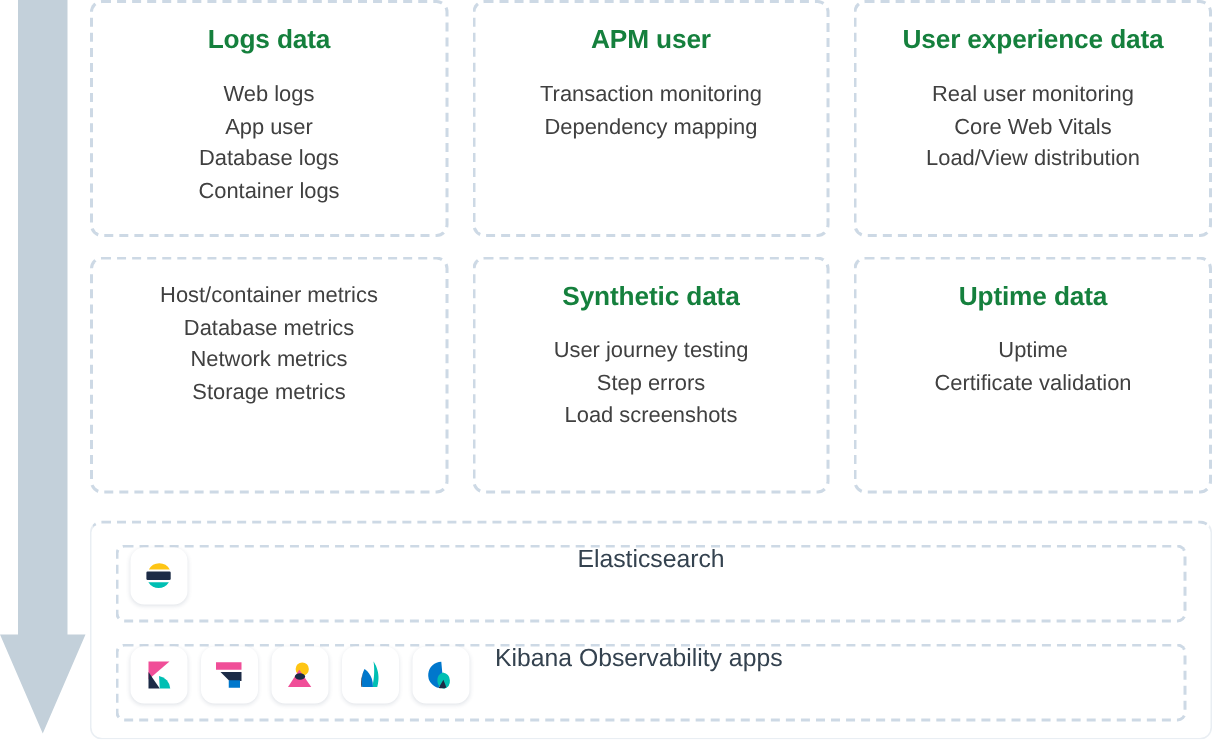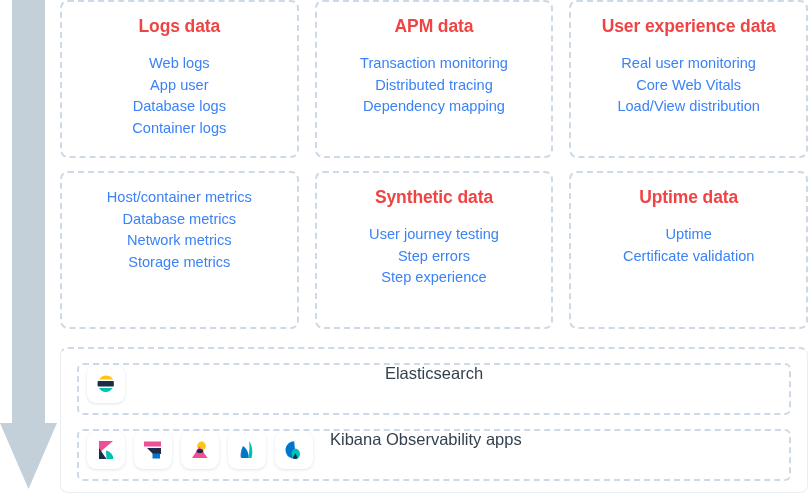--- a/index.html
+++ b/index.html
@@ -49,32 +49,32 @@
     border-radius: 8px;
     height: 158px;
     box-sizing: border-box;
     padding: 14px 10px 10px 10px;
     text-align: center;
     overflow: hidden;
   }
   .card-title {
     font-size: 17.5px;
     font-weight: bold;
-    color: #ef4444;
+    color: #15803d;
     letter-spacing: -0.1px;
     margin: 0 0 16px 0;
     line-height: 1.2;
   }
   .card-items {
     display: block;
   }
   .card-item {
     display: block;
     font-size: 14.6px;
-    color: #3b82f6;
+    color: #404040;
     line-height: 21.5px;
     white-space: nowrap;
   }
 
   
   .stack-panel {
     position: absolute;
     left: 60px;
     top: 347px;
     width: 748px;
@@ -146,24 +146,23 @@
       <div class="card-title">Logs data</div>
       <div class="card-items">
         <span class="card-item">Web logs</span>
         <span class="card-item">App user</span>
         <span class="card-item">Database logs</span>
         <span class="card-item">Container logs</span>
       </div>
     </div>
 
     <div class="data-card">
-      <div class="card-title">APM data</div>
+      <div class="card-title">APM user</div>
       <div class="card-items">
         <span class="card-item">Transaction monitoring</span>
-        <span class="card-item">Distributed tracing</span>
         <span class="card-item">Dependency mapping</span>
       </div>
     </div>
 
     <div class="data-card">
       <div class="card-title">User experience data</div>
       <div class="card-items">
         <span class="card-item">Real user monitoring</span>
         <span class="card-item">Core Web Vitals</span>
         <span class="card-item">Load/View distribution</span>
@@ -177,21 +176,21 @@
         <span class="card-item">Network metrics</span>
         <span class="card-item">Storage metrics</span>
       </div>
     </div>
 
     <div class="data-card">
       <div class="card-title">Synthetic data</div>
       <div class="card-items">
         <span class="card-item">User journey testing</span>
         <span class="card-item">Step errors</span>
-        <span class="card-item">Step experience</span>
+        <span class="card-item">Load screenshots</span>
       </div>
     </div>
 
     <div class="data-card">
       <div class="card-title">Uptime data</div>
       <div class="card-items">
         <span class="card-item">Uptime</span>
         <span class="card-item">Certificate validation</span>
       </div>
     </div>

